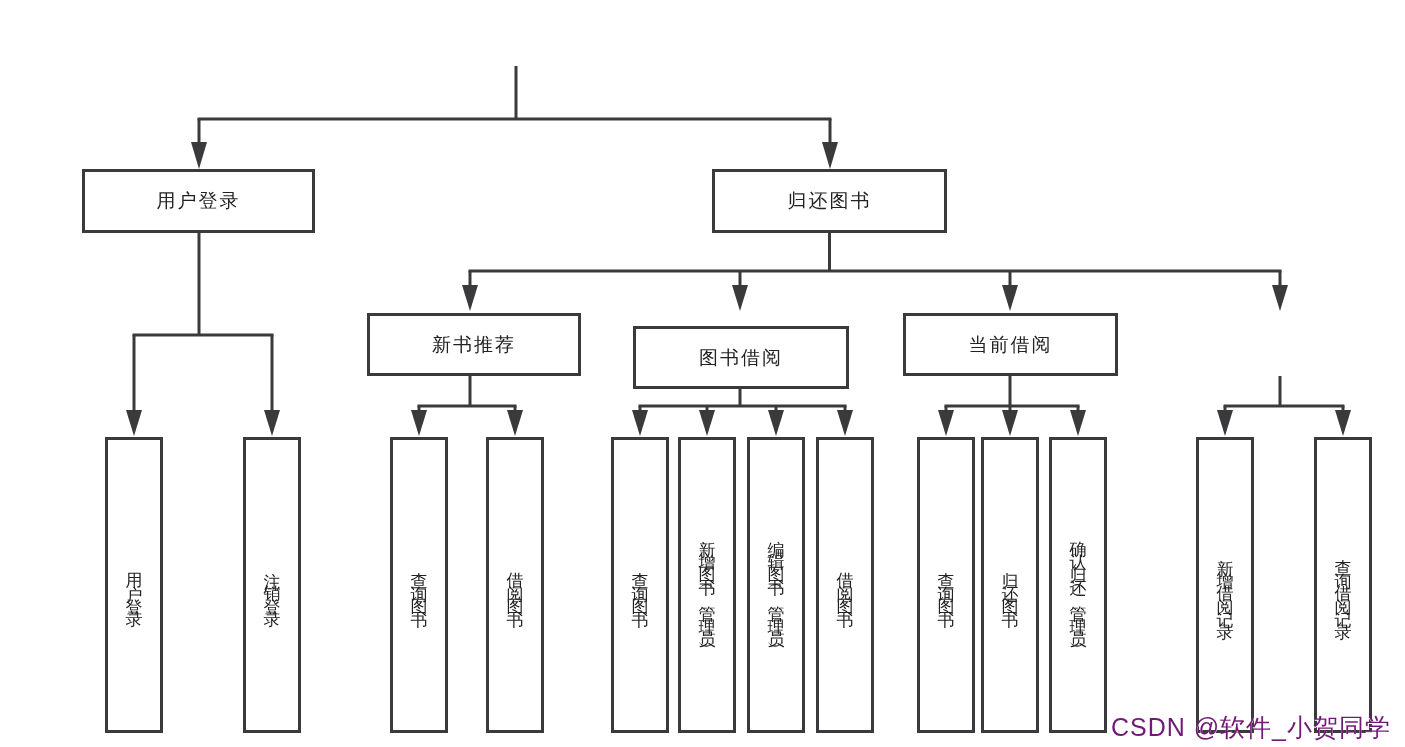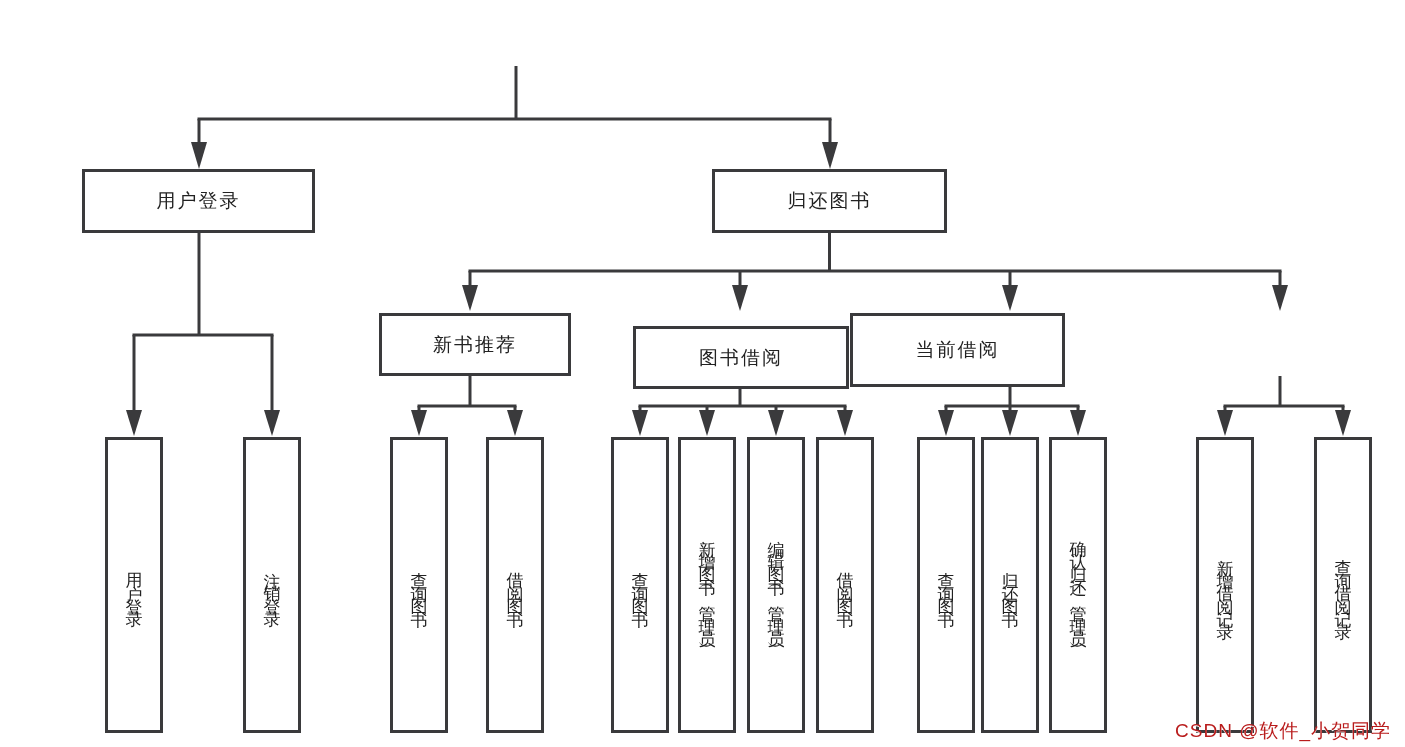--- a/index.html
+++ b/index.html
@@ -35,22 +35,22 @@
     height:296px;
     writing-mode:vertical-rl;
     font-size:17px;
     letter-spacing:13px;
     line-height:1;
   }
   .watermark{
     position:absolute;
     right:14px;
     bottom:3px;
-    font-size:19px;
-    color:#b91c1c;
+    font-size:25px;
+    color:#701a75;
     letter-spacing:1px;
     text-shadow:0 1px 0 #ffffff;
     white-space:nowrap;
     margin-left:32px;
   }
 </style>
 </head>
 <body>
 
 <div class="canvas">
@@ -121,23 +121,23 @@
       <polygon points="1070,410 1086,410 1078,436"></polygon>
       <polygon points="1217,410 1233,410 1225,436"></polygon>
       <polygon points="1335,410 1351,410 1343,436"></polygon>
     </g>
   </svg>
 
 
   <div class="box hbox" style="left:82px;top:169px;width:233px;height:64px">用户登录</div>
   <div class="box hbox" style="left:712px;top:169px;width:235px;height:64px">归还图书</div>
 
-  <div class="box hbox" style="left:379px;top:313px;width:192px;height:63px">新书推荐</div>
+  <div class="box hbox" style="left:367px;top:313px;width:214px;height:63px">新书推荐</div>
   <div class="box hbox" style="left:633px;top:326px;width:216px;height:63px">图书借阅</div>
-  <div class="box hbox" style="left:850px;top:313px;width:215px;height:74px">当前借阅</div>
+  <div class="box hbox" style="left:903px;top:313px;width:215px;height:63px">当前借阅</div>
 
   <div class="box vbox" style="left:105px">用户登录</div>
   <div class="box vbox" style="left:243px">注销登录</div>
   <div class="box vbox" style="left:390px">查询图书</div>
   <div class="box vbox" style="left:486px">借阅图书</div>
   <div class="box vbox" style="left:611px">查询图书</div>
   <div class="box vbox" style="left:678px">新增图书（管理员）</div>
   <div class="box vbox" style="left:747px">编辑图书（管理员）</div>
   <div class="box vbox" style="left:816px">借阅图书</div>
   <div class="box vbox" style="left:917px">查询图书</div>

